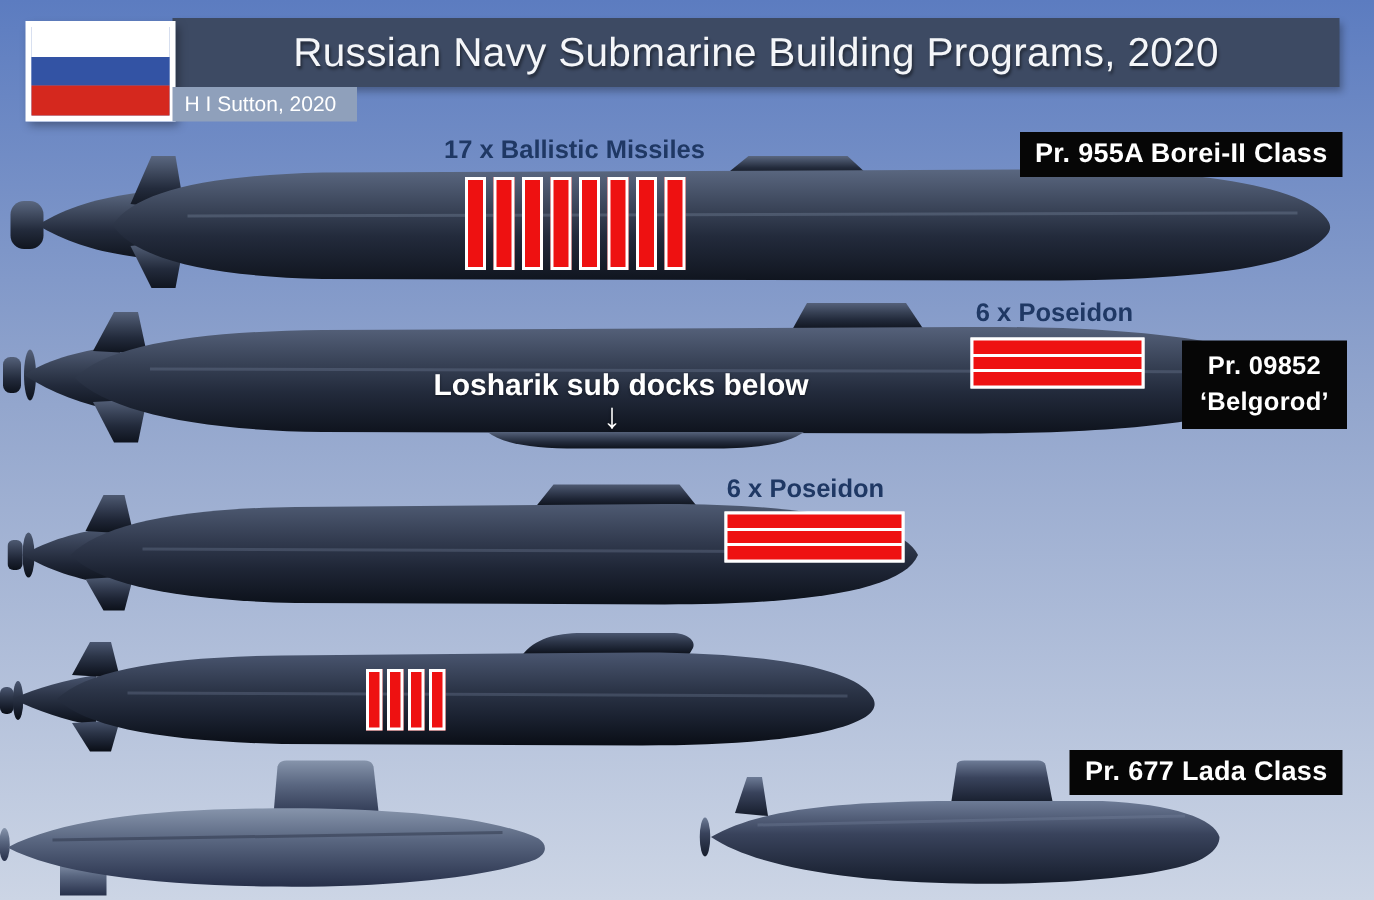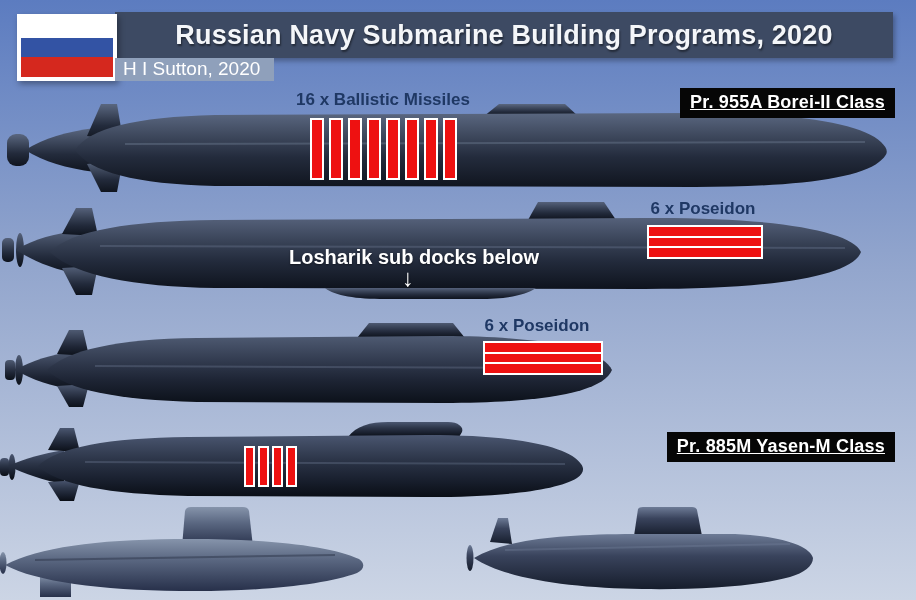--- a/index.html
+++ b/index.html
@@ -8,40 +8,40 @@
     background:linear-gradient(180deg,var(--bg-top,#5c7cc0) 0%,var(--bg-mid,#93a6cd) 45%,var(--bg-bottom,#ccd5e5) 100%);
     font-family:"Liberation Sans",sans-serif;
   }
   .title-bar{
     position:absolute;left:115px;top:12px;width:778px;height:46px;
     background:var(--title-bar-bg,#3d4a63);
     display:flex;align-items:center;justify-content:center;
     box-shadow:2px 3px 5px rgba(0,0,0,.3);
   }
   .title-bar h1{
-    margin:16px;font-size:27px;font-weight:700;color:var(--title-text,#f4f6f9);
+    margin:16px;font-size:27px;font-weight:400;color:var(--title-text,#f4f6f9);
     letter-spacing:.2px;text-shadow:1px 2px 2px rgba(0,0,0,.45);white-space:nowrap;
   }
   .flag{
     position:absolute;left:17px;top:14px;width:92px;height:59px;
     border:4px solid #fff;box-shadow:2px 3px 6px rgba(0,0,0,.35);
     display:flex;flex-direction:column;
   }
   .flag .w{flex:1;background:var(--flag-white,#fff)}
   .flag .b{flex:1;background:var(--flag-blue,#3353a4)}
   .flag .r{flex:1;background:var(--flag-red,#d5281e)}
   .credit{
     position:absolute;left:115px;top:58px;height:21px;
-    background:var(--credit-bg,#8fa0bb);color:#fff;font-size:19px;
+    background:var(--credit-bg,#8fa0bb);color:#fff;font-size:14px;
     padding:0 14px 2px 8px;display:flex;align-items:center;white-space:nowrap;
   }
   .sub{position:absolute;display:block;}
   .class-label{
     position:absolute;background:var(--label-bg,#060606);color:var(--label-text,#fff);
-    font-size:18px;font-weight:600;padding:4px 10px 5px;white-space:nowrap;letter-spacing:.2px;text-decoration:underline;
+    font-size:18px;font-weight:600;padding:4px 10px 5px;white-space:nowrap;letter-spacing:.2px;
   }
   .class-label.two-line{text-align:center;line-height:1.4;font-size:17px;padding:5px 12px 6px;}
   .weapon-note{
     position:absolute;transform:translateX(-50%);
     color:var(--annotation-dark,#1f3864);font-size:17px;font-weight:600;white-space:nowrap;
   }
   .light-note{
     position:absolute;transform:translateX(-50%);
     color:var(--annotation-light,#fff);font-size:20px;font-weight:700;white-space:nowrap;
     text-shadow:0 1px 2px rgba(0,0,0,.45);
@@ -89,21 +89,21 @@
     <g fill="url(#g1)">
       <rect x="2" y="34" width="22" height="32" rx="9"></rect>
       <path d="M20,50 C40,38 60,32 90,28 L90,72 C60,68 40,62 20,50 Z"></path>
       <polygon points="82,36 96,4 112,4 118,40"></polygon>
       <polygon points="82,64 96,92 112,92 118,60"></polygon>
       <path d="M478,17 L494,4 L560,4 L574,17 Z"></path>
       <path d="M70,50 C85,28 130,17 210,15 L690,13 C790,12 858,24 876,42 C884,50 884,54 874,62 C852,80 780,87 690,87 L210,86 C130,84 85,72 70,50 Z"></path>
     </g>
     <line x1="120" y1="44" x2="860" y2="42" stroke="#7c89a1" stroke-opacity=".35" stroke-width="2"></line>
   </svg>
-  <div class="weapon-note" style="left:383px;top:90px">16 x Ballistic Missiles</div>
+  <div class="weapon-note" style="left:383px;top:90px">17 x Ballistic Missiles</div>
   <div class="tubes v" style="left:310px;top:118px">
     <div class="tube"></div>
   <div class="tube"></div>
       <div class="tube"></div>
       <div class="tube"></div>
       <div class="tube"></div>
       <div class="tube"></div>
       <div class="tube"></div>
       <div class="tube"></div>
     </div>
@@ -131,20 +131,24 @@
     <line x1="100" y1="48" x2="845" y2="50" stroke="#7c89a1" stroke-opacity=".3" stroke-width="2"></line>
   </svg>
   <div class="weapon-note" style="left:703px;top:199px">6 x Poseidon</div>
   <div class="poseidon" style="left:647px;top:225px;width:112px;height:30px">
     <div class="row"></div>
   <div class="row"></div>
       <div class="row"></div>
     </div>
   <div class="light-note" style="left:414px;top:246px">Losharik sub docks below</div>
   <div class="arrow" style="left:408px;top:266px">↓</div>
+  <div class="class-label two-line" style="right:18px;top:227px">
+    <div>Pr. 09852</div>
+    <div>‘Belgorod’</div>
+  </div>
 
   <svg class="sub" style="left:5px;top:318px" width="620" height="92" viewBox="0 0 620 92">
     <defs>
       <linearGradient id="g3" x1="0" y1="0" x2="0" y2="1">
         <stop offset="0" stop-color="#4e5a72"></stop>
           <stop offset="0.38" stop-color="#313a4e"></stop>
         <stop offset="0.65" stop-color="#1e2535"></stop>
           <stop offset="1" stop-color="#0c111a"></stop>
       </linearGradient>
     </defs>
@@ -185,21 +189,20 @@
       <path d="M38,46 C58,27 108,18 188,17 L428,15 C518,15 570,27 581,44 C585,49 583,54 577,58 C556,71 500,77 428,77 L188,76 C108,74 58,65 38,46 Z"></path>
     </g>
     <line x1="85" y1="42" x2="565" y2="44" stroke="#7c89a1" stroke-opacity=".3" stroke-width="2"></line>
   </svg>
   <div class="tubes v small" style="left:244px;top:446px">
     <div class="tube"></div>
   <div class="tube"></div>
       <div class="tube"></div>
       <div class="tube"></div>
     </div>
-  <div class="class-label" style="right:21px;top:432px">Pr. 885M Yasen-M Class</div>
 
   <svg class="sub" style="left:-5px;top:503px" width="385" height="95" viewBox="0 0 385 95">
     <defs>
       <linearGradient id="g5" x1="0" y1="0" x2="0" y2="1">
         <stop offset="0" stop-color="#8694ab"></stop>
           <stop offset="0.4" stop-color="#5a6781"></stop>
         <stop offset="1" stop-color="#27304a"></stop>
       </linearGradient>
     </defs>
     <g fill="url(#g5)">
@@ -220,14 +223,15 @@
       </linearGradient>
     </defs>
     <g fill="url(#g6)">
       <ellipse cx="10" cy="58" rx="3.5" ry="13"></ellipse>
       <polygon points="30,42 38,18 48,18 52,44"></polygon>
       <path d="M174,36 L178,9 Q179,7 183,7 L232,7 Q236,7 237,10 L242,36 Z"></path>
       <path d="M14,58 C45,40 95,35 165,34 L275,34 C322,36 350,46 353,58 C353,66 344,73 330,77 C298,86 240,90 182,89 C112,88 45,79 14,58 Z"></path>
     </g>
     <line x1="45" y1="50" x2="330" y2="44" stroke="#7c89a1" stroke-opacity=".3" stroke-width="2"></line>
   </svg>
+  <div class="class-label" style="right:21px;top:500px">Pr. 677 Lada Class</div>
 
 </div>
 
 </body></html>

